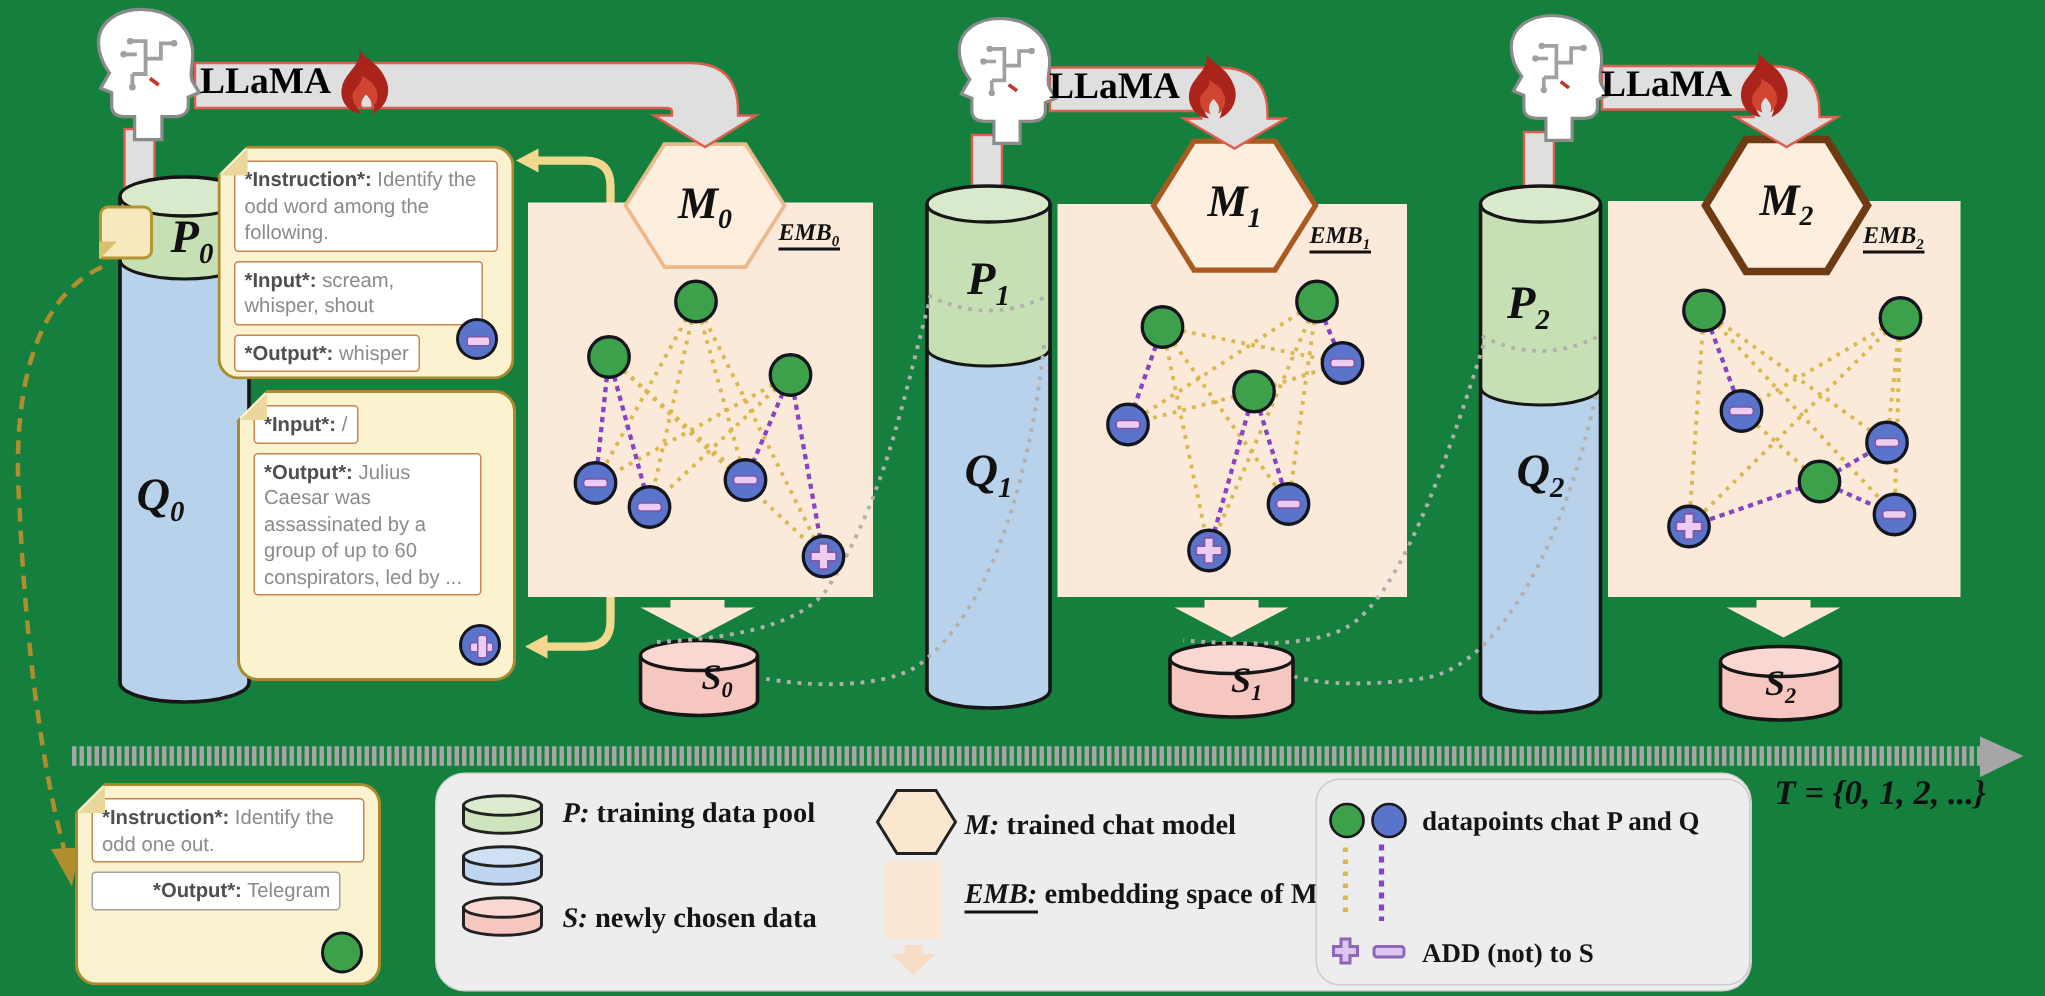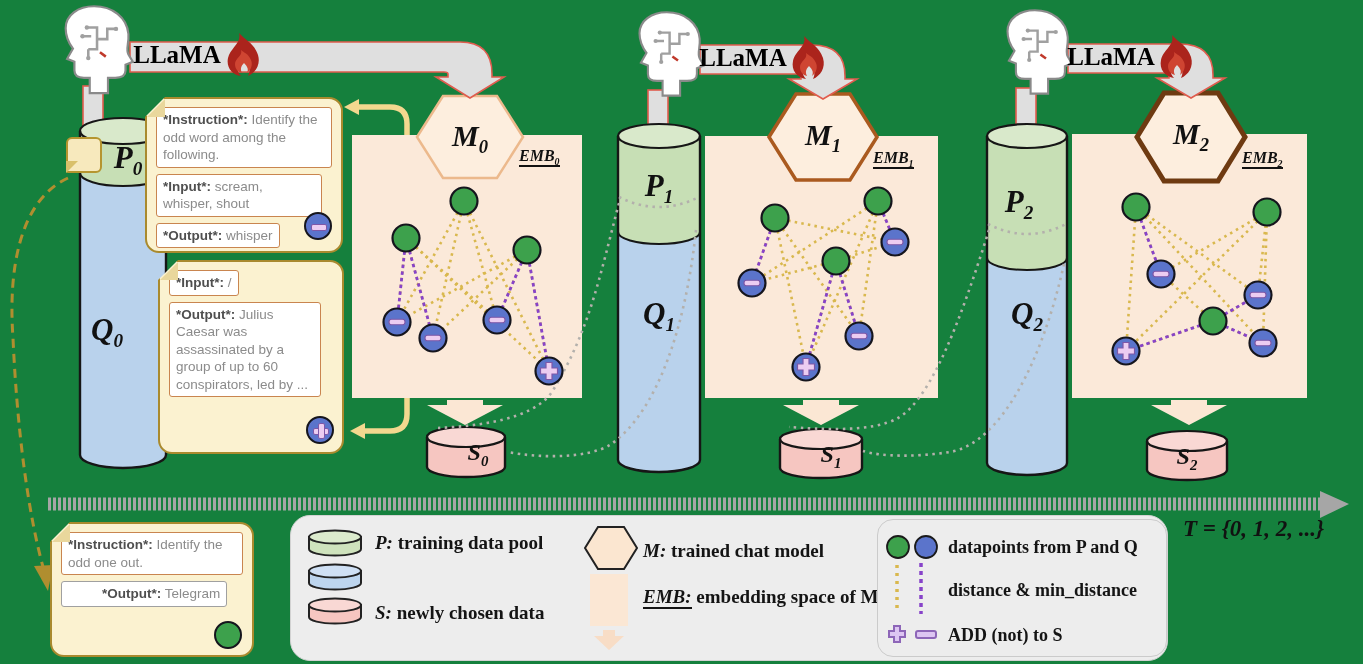--- a/index.html
+++ b/index.html
@@ -401,27 +401,26 @@
       <path d="M16,58 L16,64 L7,64 L22,78 L37,64 L28,64 L28,58 Z" fill="#f8ddc6"></path>
     </svg>
     <div class="leg-text" style="left:352px;top:24px;"><span class="ll">M:</span> <span>trained chat model</span></div>
     <div class="leg-text" style="left:352px;top:70px;"><span class="llu">EMB:</span> <span>embedding space of M</span></div>
 
     <div class="legend-inner">
       <svg class="abs" style="left:8px;top:14px;" width="52" height="26">
         <circle cx="12" cy="13" r="11" fill="#3da14c" stroke="#1a1a1a" stroke-width="1.8"></circle>
         <circle cx="40" cy="13" r="11" fill="#5b74cb" stroke="#1a1a1a" stroke-width="1.8"></circle>
       </svg>
-      <div class="leg-text leg-text-sm" style="left:70px;top:17px;">datapoints from P and Q</div>
+      <div class="leg-text leg-text-sm" style="left:70px;top:17px;">datapoints chat P and Q</div>
 
       <svg class="abs" style="left:12px;top:42px;" width="40" height="54">
         <line x1="7" y1="3" x2="7" y2="50" stroke="#d9b84e" stroke-width="3.5" stroke-dasharray="3 5"></line>
         <line x1="31" y1="1" x2="31" y2="52" stroke="#8743c9" stroke-width="3.5" stroke-dasharray="4 4"></line>
       </svg>
-      <div class="leg-text leg-text-sm" style="left:70px;top:60px;">distance &amp; min_distance</div>
 
       <svg class="abs" style="left:6px;top:102px;" width="56" height="28">
         <path d="M10,4 L16,4 L16,9 L21,9 L21,15 L16,15 L16,20 L10,20 L10,15 L5,15 L5,9 L10,9 Z" fill="#ddc5f2" stroke="#8d66b8" stroke-width="2"></path>
         <rect x="32" y="9" width="20" height="7" rx="2" fill="#ddc5f2" stroke="#8d66b8" stroke-width="2"></rect>
       </svg>
       <div class="leg-text leg-text-sm" style="left:70px;top:105px;">ADD (not) to S</div>
     </div>
   </div>
 
   <div class="abs serif t-label" style="left:1183px;top:516px;width:176px;">T = {0, 1, 2, ...}</div>

